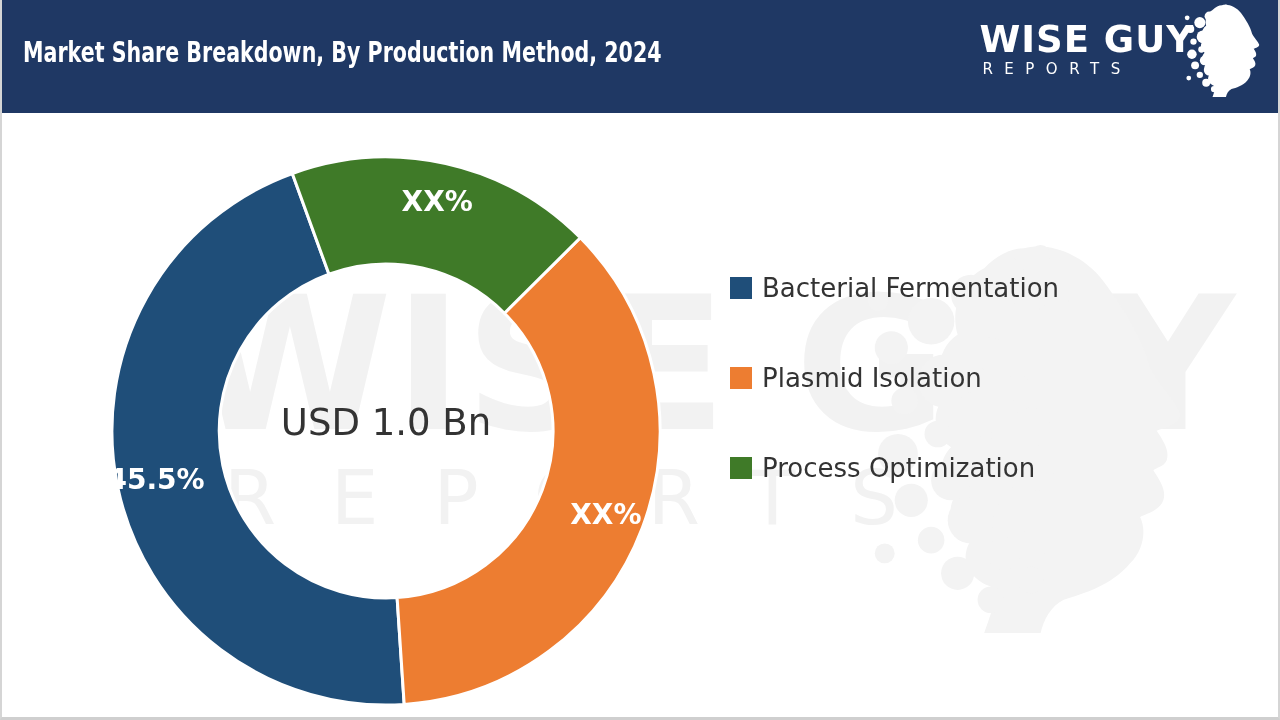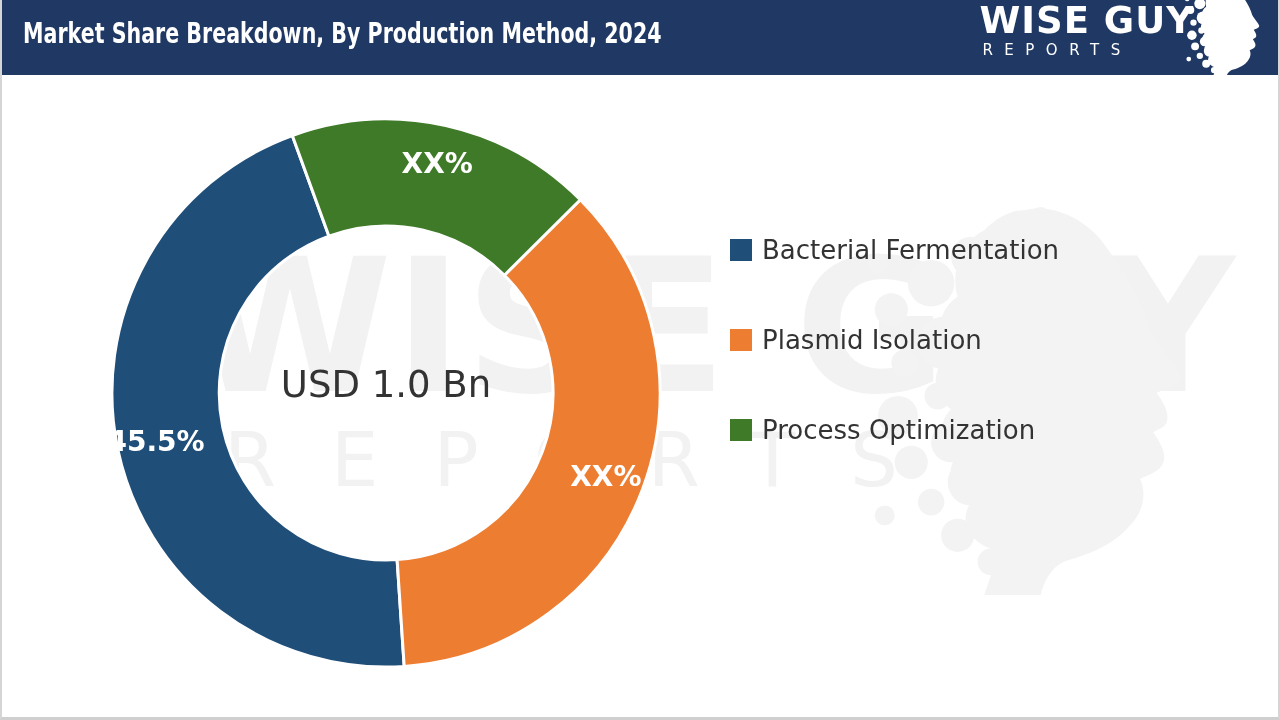--- a/index.html
+++ b/index.html
@@ -11,21 +11,21 @@
     border-left: 2px solid #d5d5d5;
     border-right: 2px solid #d5d5d5;
     border-bottom: 3px solid #cfcfcf;
     overflow: hidden;
     position: relative;
     background: #fff;
   }
 
   
   .header {
-    height: 75px;
+    height: 113px;
     background: #1F3864;
     display: flex;
     align-items: center;
     justify-content: space-between;
     padding: 0 10px 14px 21px;
     position: relative;
   }
   .page-title {
     color: #ffffff;
     font-size: 29px;

